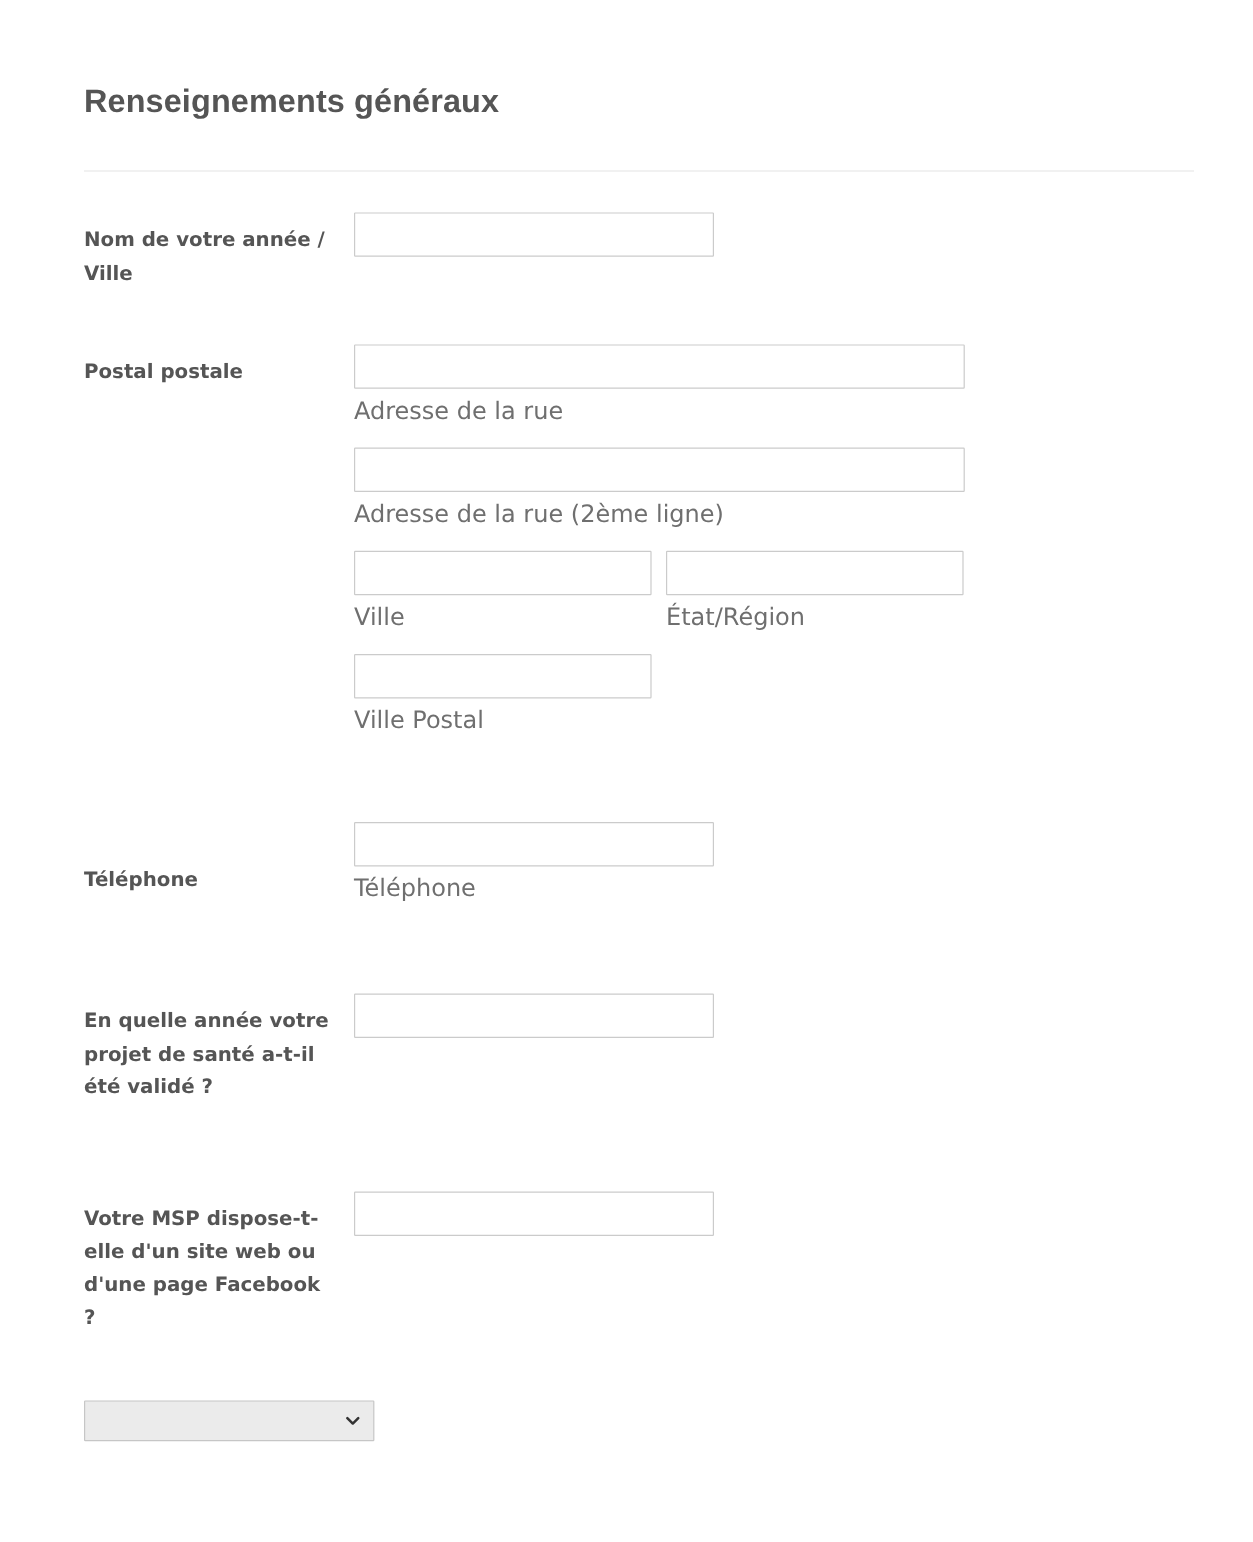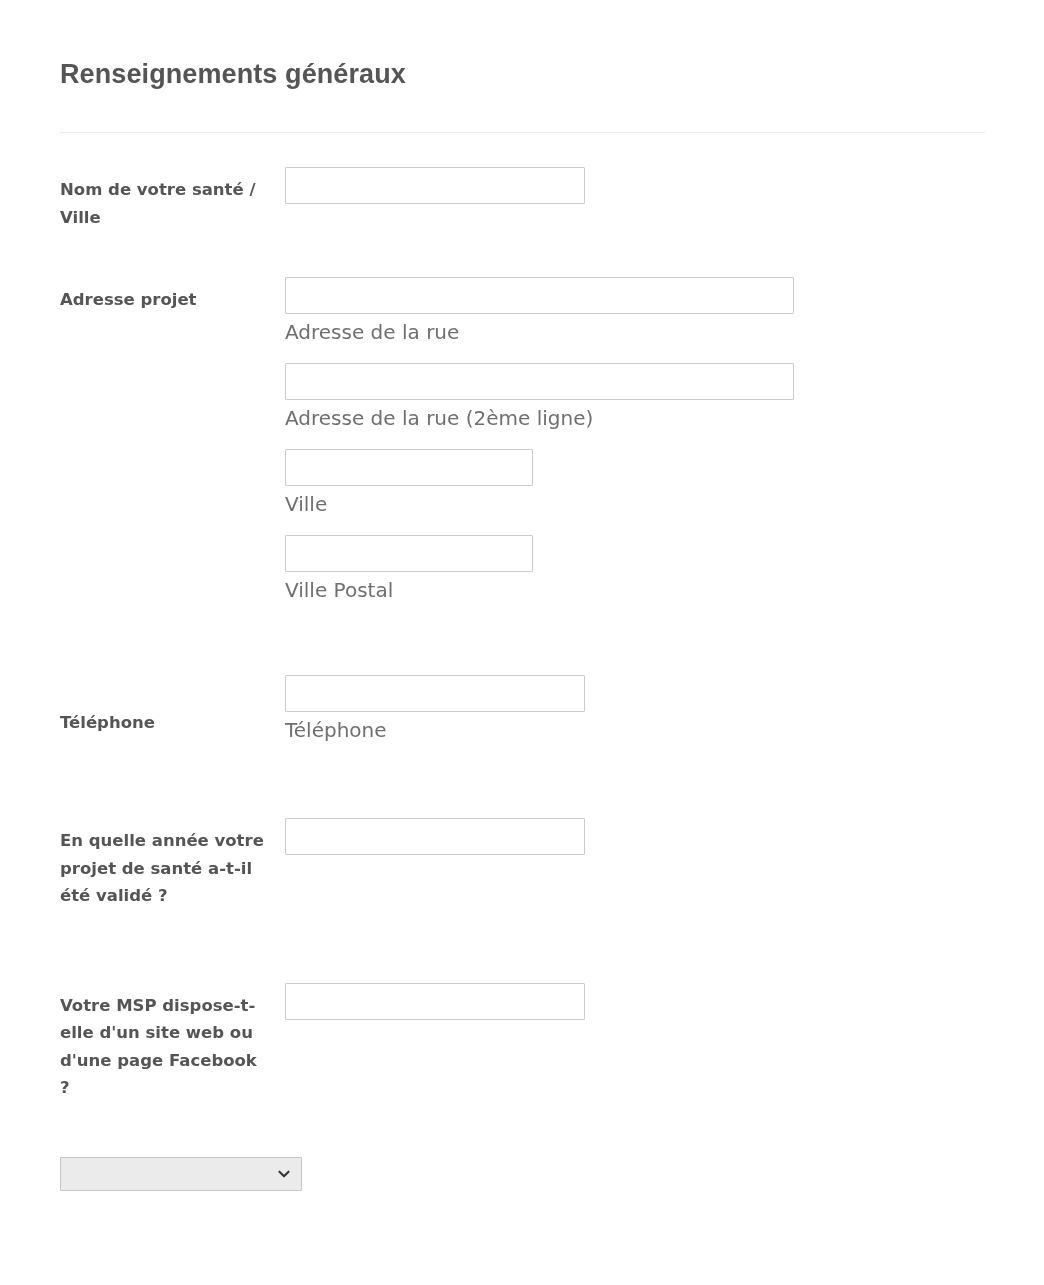--- a/index.html
+++ b/index.html
@@ -13,21 +13,21 @@
     height: 1285px;
     overflow: hidden;
     font-family: "DejaVu Sans", "Liberation Sans", sans-serif;
     -webkit-font-smoothing: antialiased;
   }
 
   .form-page {
     position: relative;
     width: 1044px;
     box-sizing: border-box;
-    padding: 0;
+    padding: 10px;
   }
 
   
   .form-header {
     padding: 58px 60px 0 60px;
   }
   .form-title {
     margin: 0;
     font-family: "Liberation Sans", "DejaVu Sans", sans-serif;
     font-size: 27px;
@@ -157,44 +157,48 @@
 <div class="form-page">
 
   <div class="form-header">
     <h1 class="form-title">Renseignements généraux</h1>
   </div>
   <div class="form-divider"></div>
 
   <div class="fields">
 
     <div class="field-row row-name">
-      <div class="field-label">Nom de votre santé / Ville</div>
+      <div class="field-label">Nom de votre année / Ville</div>
       <div class="field-control">
         <input class="text-input w-short" type="text" placeholder="" style="">
       </div>
     </div>
 
     <div class="field-row row-address">
-      <div class="field-label">Adresse projet</div>
+      <div class="field-label">Postal postale</div>
       <div class="field-control">
 
         <div class="addr-cell">
           <input class="text-input w-wide" type="text" placeholder="" style="">
           <span class="sub-label">Adresse de la rue</span>
         </div>
 
         <div class="addr-cell">
           <input class="text-input w-wide" type="text" placeholder="" style="">
           <span class="sub-label">Adresse de la rue (2ème ligne)</span>
         </div>
 
         <div class="addr-pair">
           <div class="addr-cell">
             <input class="text-input w-half" type="text" placeholder="" style="">
             <span class="sub-label">Ville</span>
+          </div>
+          <div class="addr-cell">
+            <input class="text-input w-half" type="text" placeholder="" style="">
+            <span class="sub-label">État/Région</span>
           </div>
         </div>
 
         <div class="addr-cell">
           <input class="text-input w-half" type="text" placeholder="" style="">
           <span class="sub-label">Ville Postal</span>
         </div>
 
       </div>
     </div>

